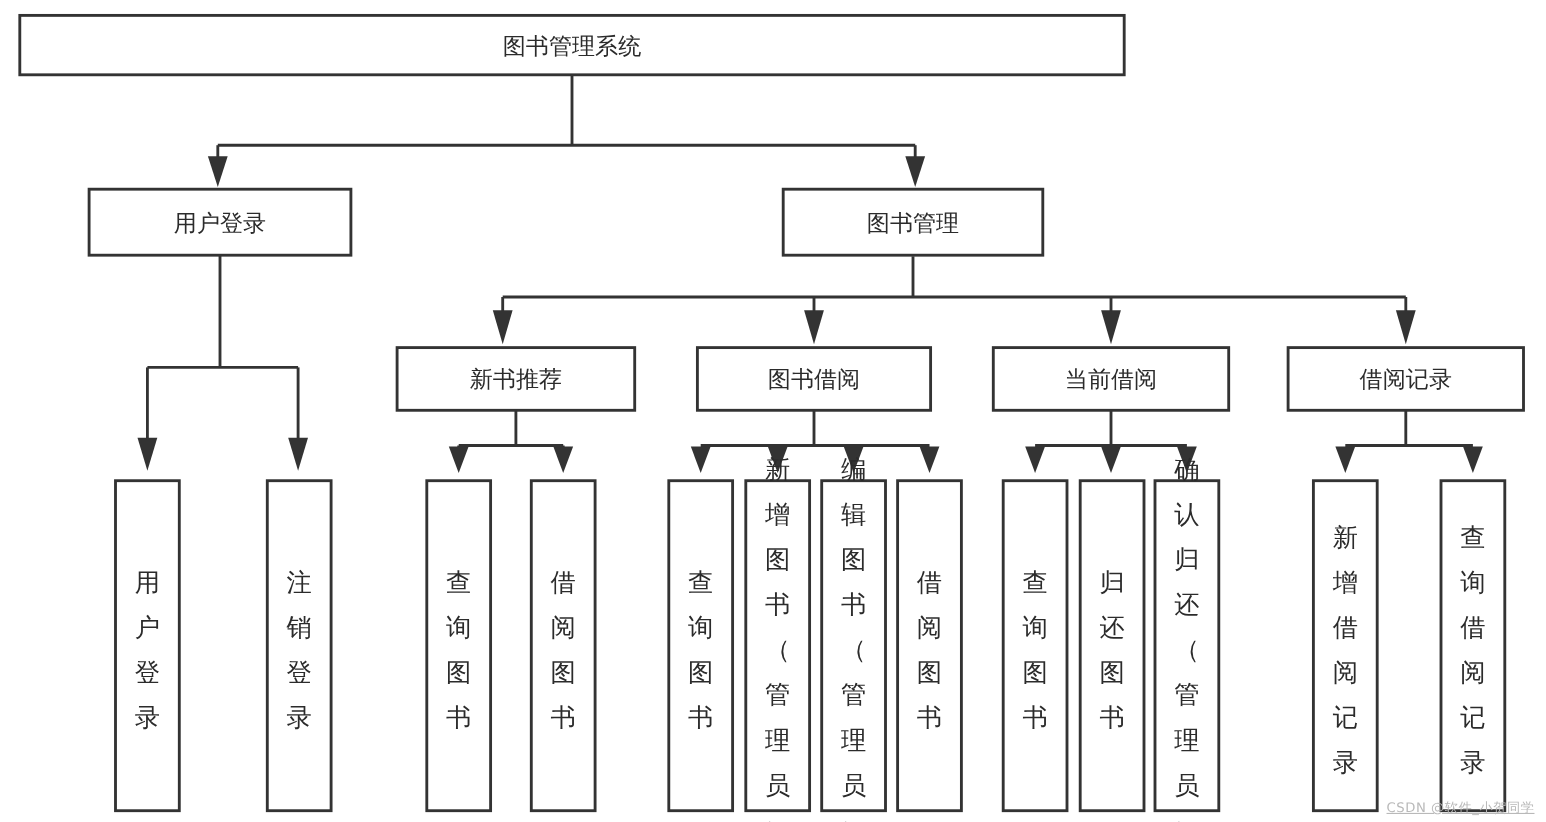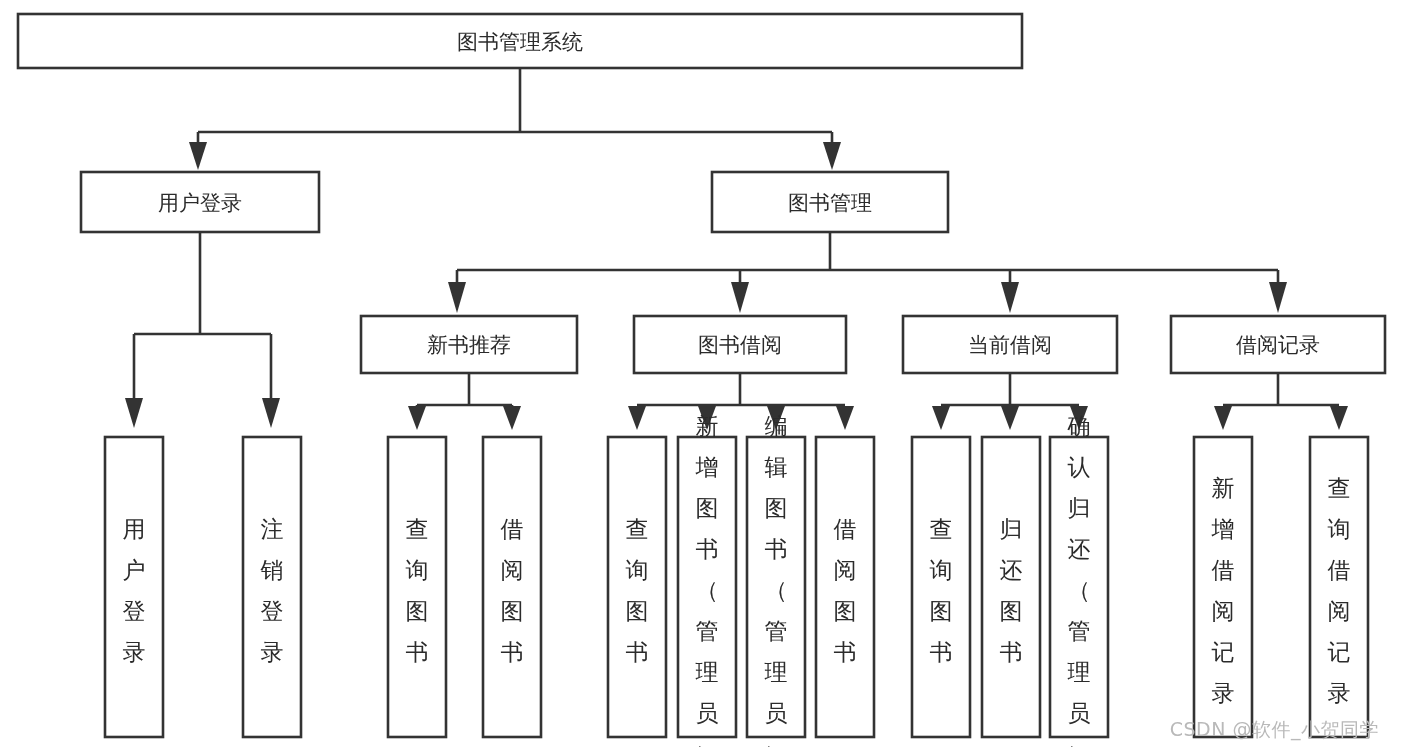--- a/index.html
+++ b/index.html
@@ -31,27 +31,28 @@
     dominant-baseline:central;
   }
   .node-label-vert{
     fill:#2b2b2b;
     font-family:"DejaVu Sans","Liberation Sans",sans-serif;
     font-size:23px;
     text-anchor:middle;
   }
   .watermark{
     position:absolute;
-    right:26px;bottom:4px;
+    right:10px;bottom:4px;
     font-family:"DejaVu Sans","Liberation Sans",sans-serif;
-    font-size:19px;
+    font-size:12px;
     color:#b9b9b9;
     white-space:nowrap;
     letter-spacing:.5px;
     user-select:none;
+    text-decoration:underline;
   }
 </style>
 </head>
 <body>
 
 <div id="diagram-root">
 
   <svg id="tree" viewBox="0 0 1405 747">
 
     <g>

